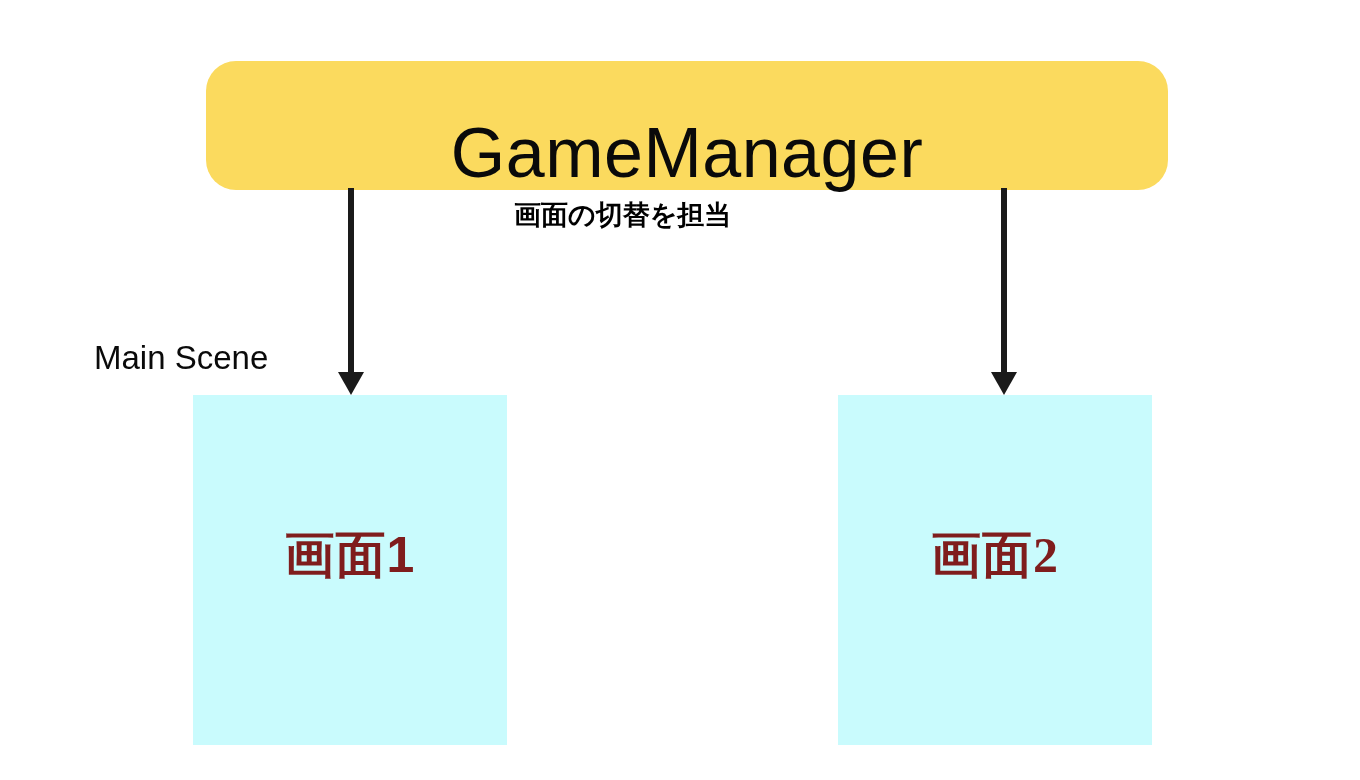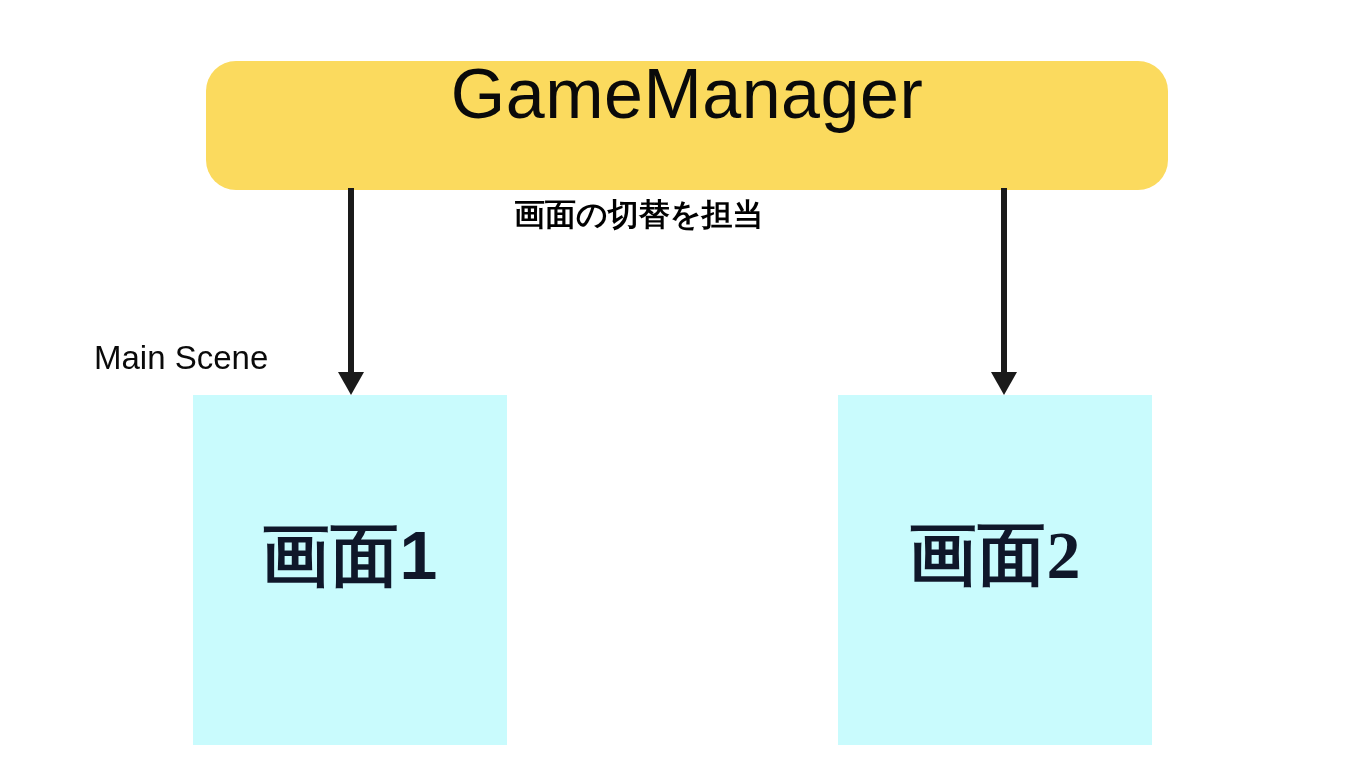--- a/index.html
+++ b/index.html
@@ -38,38 +38,38 @@
 
   
   #manager-box {
     left: 206px;
     top: 61px;
     width: 962px;
     height: 129px;
     background: #fbda5e;
     border-radius: 30px;
     display: flex;
-    align-items: flex-start;
+    align-items: flex-end;
     justify-content: center;
   }
   #manager-title {
     font-size: 70px;
     font-weight: 400;
     line-height: 70px;
     color: #0a0a0a;
     letter-spacing: 0.5px;
     white-space: nowrap;
     transform: translateY(-2px);
   }
 
   
   #responsibility-label {
     left: 514px;
     top: 195px;
-    font-size: 31px;
+    font-size: 27px;
     font-weight: 700;
     line-height: 40px;
     color: #000000;
     white-space: nowrap;
   }
 
   
   .arrow-svg { overflow: visible; }
   #arrow-left  { left: 333px; top: 188px; }
   #arrow-right { left: 986px; top: 188px; }
@@ -90,24 +90,24 @@
   .screen-panel {
     background: #c9fbfd;
     display: flex;
     align-items: center;
     justify-content: center;
   }
   #screen-panel-1 { left: 193px; top: 395px; width: 314px; height: 350px; }
   #screen-panel-2 { left: 838px; top: 395px; width: 314px; height: 350px; font-family: Liberation Serif, serif; }
 
   .screen-panel-title {
-    font-size: 68px;
+    font-size: 50px;
     font-weight: 700;
     line-height: 80px;
-    color: #0f172a;
+    color: #7f1d1d;
     letter-spacing: 1px;
     white-space: nowrap;
     transform: translateY(-15px);
   }
 </style>
 </head>
 <body>
 
 <div id="diagram-canvas">
 

